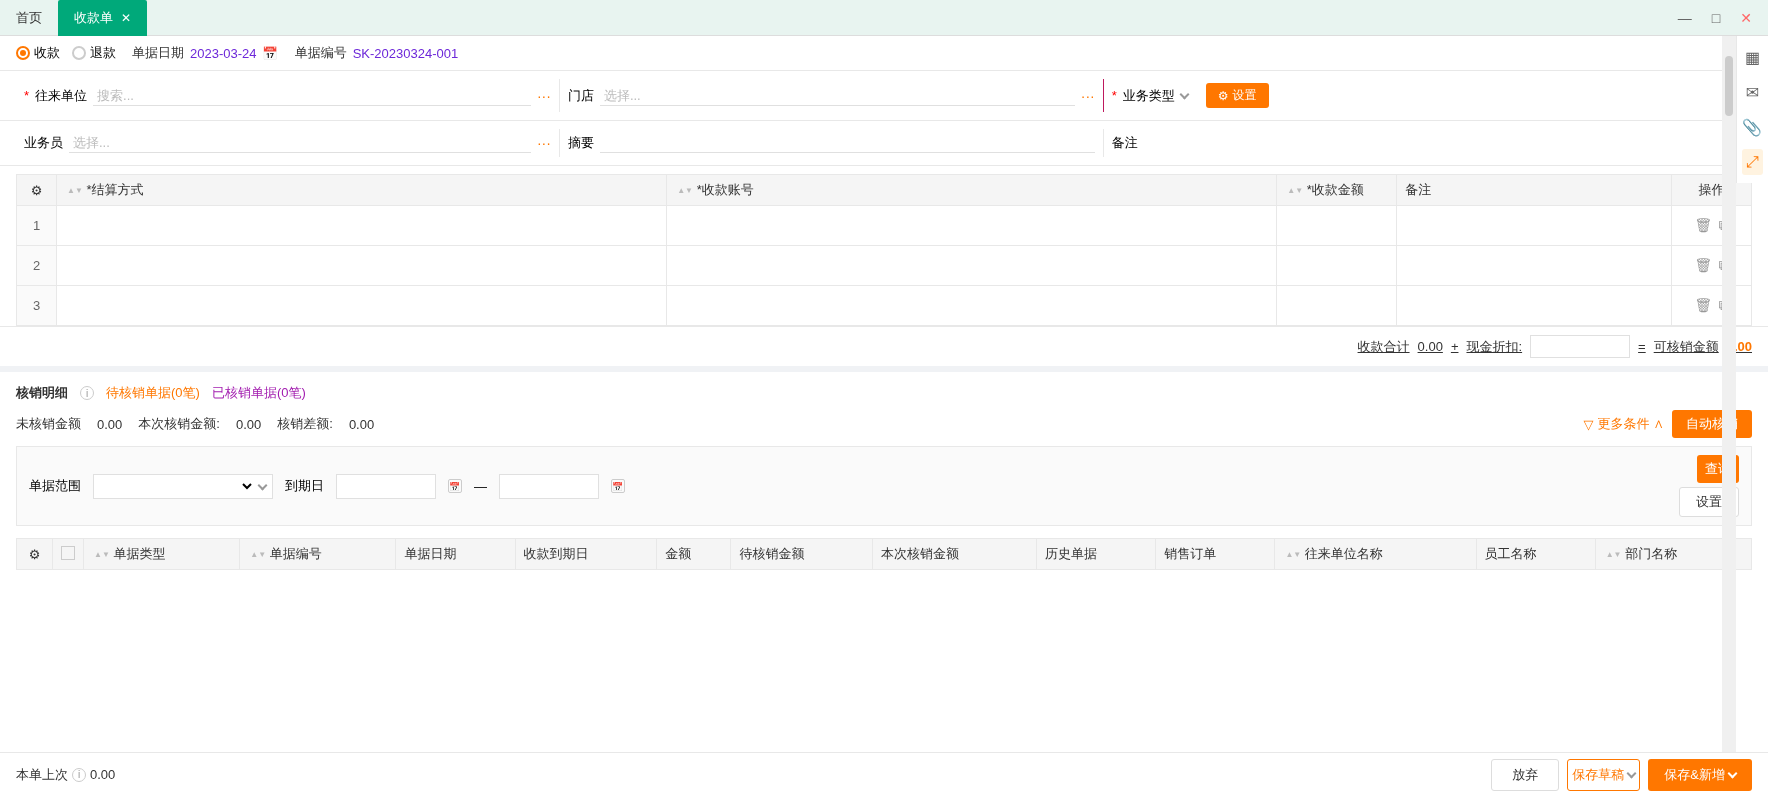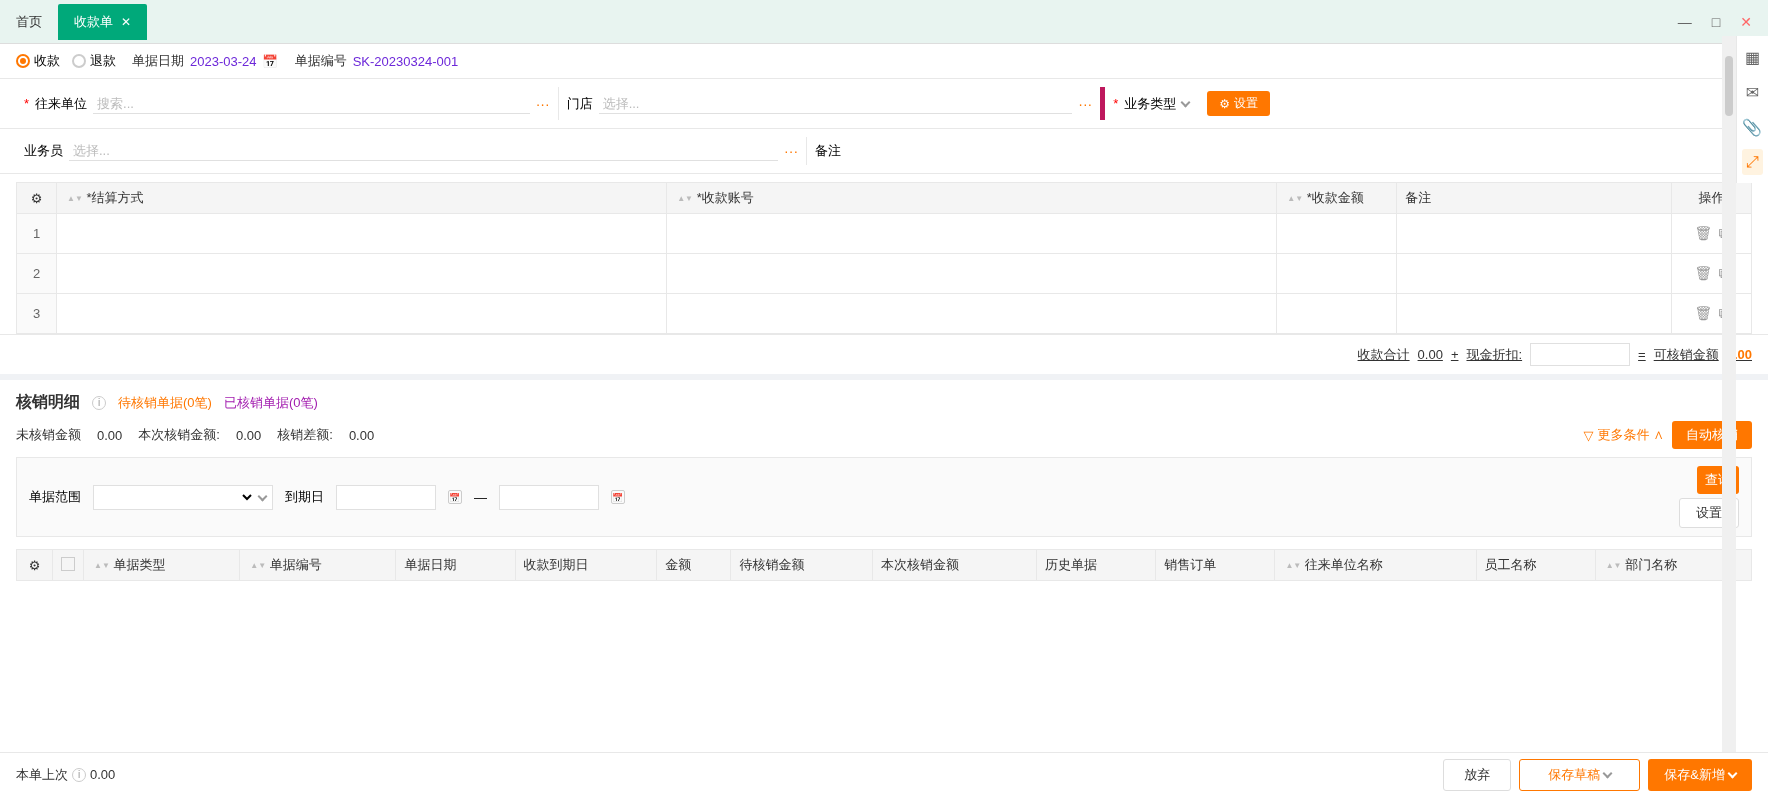--- a/index.html
+++ b/index.html
@@ -1,19 +1,19 @@
 <!DOCTYPE html>
 <html><head>
   <meta charset="utf-8">
   <style>
     * { margin: 0; padding: 0; box-sizing: border-box; }
     body { font-family: 'Microsoft YaHei', Arial, sans-serif; font-size: 13px; background: #f0f2f5; width: 1768px; height: 796px; overflow: hidden; }
     
     
-    .tab-bar { display: flex; align-items: center; background: #e8f4f0; height: 44px; border-bottom: 1px solid #ddd; }
+    .tab-bar { display: flex; align-items: center; background: #e8f4f0; height: 36px; border-bottom: 1px solid #ddd; }
     .tab-item { padding: 0 16px; height: 36px; display: flex; align-items: center; cursor: pointer; font-size: 13px; color: #333; }
     .tab-item.active { background: #00a97a; color: white; border-radius: 2px 2px 0 0; }
     .tab-item .close-icon { margin-left: 8px; font-size: 12px; cursor: pointer; }
     .tab-bar-right { margin-left: auto; display: flex; align-items: center; padding-right: 10px; gap: 8px; }
     .win-btn { cursor: pointer; font-size: 14px; color: #666; padding: 2px 6px; }
 
     
     .main-wrapper { background: white; height: calc(796px - 36px); overflow-y: auto; }
 
     
@@ -52,21 +52,21 @@
     th.settings-col { width: 40px; text-align: center; }
 
     
     .summary-row { display: flex; align-items: center; justify-content: flex-end; padding: 8px 16px; gap: 8px; color: #333; font-size: 13px; border-top: 1px solid #e8e8e8; text-decoration: underline; }
     .summary-input { border: 1px solid #e0e0e0; padding: 3px 6px; width: 100px; font-size: 13px; outline: none; }
     .summary-value { color: #ff7700; font-weight: bold; }
 
     
     .verify-section { border-top: 6px solid #f0f2f5; padding: 12px 16px; }
     .verify-title-row { display: flex; align-items: center; gap: 12px; margin-bottom: 8px; }
-    .verify-title { font-size: 16px; font-weight: bold; color: #333; }
+    .verify-title { font-size: 13px; font-weight: bold; color: #333; }
     .verify-tab { color: #ff7700; cursor: pointer; font-size: 13px; }
     .verify-tab.normal { color: #a21caf; text-align: right; }
     .info-icon { width: 14px; height: 14px; border-radius: 50%; border: 1px solid #ccc; display: inline-flex; align-items: center; justify-content: center; font-size: 10px; color: #999; cursor: pointer; }
 
     
     .stats-row { display: flex; align-items: center; gap: 16px; margin-bottom: 8px; font-size: 13px; color: #333; }
     .stats-right { margin-left: auto; display: flex; align-items: center; gap: 8px; }
     .filter-btn { color: #ff7700; cursor: pointer; font-size: 13px; display: flex; align-items: center; gap: 4px; }
     .auto-btn { background: #ff7700; color: white; border: none; padding: 5px 14px; border-radius: 3px; cursor: pointer; font-size: 13px; }
 
@@ -78,21 +78,21 @@
 
     
     .bottom-table { width: 100%; border-collapse: collapse; margin-top: 4px; }
     .bottom-table th { background: #f5f5f5; border: 1px solid #e8e8e8; padding: 6px 8px; text-align: left; font-weight: normal; font-size: 13px; color: #333; white-space: nowrap; }
 
     
     .page-footer { position: fixed; bottom: 0; left: 0; right: 0; background: white; border-top: 1px solid #e8e8e8; padding: 8px 16px; display: flex; align-items: center; gap: 12px; height: 44px; }
     .footer-info { font-size: 13px; color: #333; display: flex; align-items: center; gap: 4px; }
     .footer-right { margin-left: auto; display: flex; gap: 8px; }
     .btn-abandon { background: white; color: #333; border: 1px solid #ddd; padding: 6px 20px; border-radius: 3px; cursor: pointer; font-size: 13px; }
-    .btn-save-draft { background: white; color: #ff7700; border: 1px solid #ff7700; padding: 6px 28px; border-radius: 3px; cursor: pointer; font-size: 13px; display: flex; align-items: center; gap: 4px; }
+    .btn-save-draft { background: white; color: #ff7700; border: 1px solid #ff7700; padding: 6px 4px; border-radius: 3px; cursor: pointer; font-size: 13px; display: flex; align-items: center; gap: 4px; }
     .btn-save-new { background: #ff7700; color: white; border: none; padding: 6px 16px; border-radius: 3px; cursor: pointer; font-size: 13px; display: flex; align-items: center; gap: 4px; }
 
     
     .right-sidebar { position: fixed; right: 0; top: 36px; width: 32px; background: white; border-left: 1px solid #e8e8e8; display: flex; flex-direction: column; align-items: center; gap: 8px; padding: 8px 0; }
     .sidebar-icon { cursor: pointer; color: #666; font-size: 16px; padding: 4px; }
 
     
     .scroll-indicator { position: fixed; right: 32px; top: 36px; width: 14px; background: #f0f0f0; height: calc(796px - 36px - 44px); }
     .scroll-thumb { width: 8px; height: 60px; background: #ccc; border-radius: 4px; margin: 0 auto; margin-top: 20px; }
 
@@ -149,41 +149,45 @@
     </div>
   </div>
 
   <div class="form-fields">
     <div class="field-group" style="flex:2.5; border-right:1px solid #e8e8e8;">
       <span class="required">*</span>
       <label>往来单位</label>
       <input class="field-input" type="text" placeholder="搜索..." style="">
       <span class="more-btn">···</span>
     </div>
-    <div class="field-group" style="flex:2.5; border-right:5px solid #be185d;">
+    <div class="field-group" style="flex:2.5; border-right:1px solid #be185d;">
       <label>门店</label>
       <input class="field-input" type="text" placeholder="选择..." style="">
       <span class="more-btn">···</span>
     </div>
     <div class="field-group" style="flex:3;">
       <span class="required">*</span>
       <label>业务类型</label>
       <span class="chevron-down"></span>
       <button class="btn-orange" style="margin-left:12px;">
         <span>⚙</span>
         <span>设置</span>
       </button>
     </div>
   </div>
 
   <div class="form-fields" style="border-bottom:1px solid #e8e8e8;">
     <div class="field-group" style="flex:2.5; border-right:1px solid #e8e8e8;">
       <label>业务员</label>
       <input class="field-input" type="text" placeholder="选择..." style="">
       <span class="more-btn">···</span>
+    </div>
+    <div class="field-group" style="flex:2.5; border-right:1px solid #e8e8e8;">
+      <label>摘要</label>
+      <input class="field-input" type="text" style="">
     </div>
     <div class="field-group" style="flex:3;">
       <label>备注</label>
     </div>
   </div>
 
   <div class="table-section" style="margin-top:0; padding-top:8px;">
     <table class="data-table">
       <thead>
         <tr>

